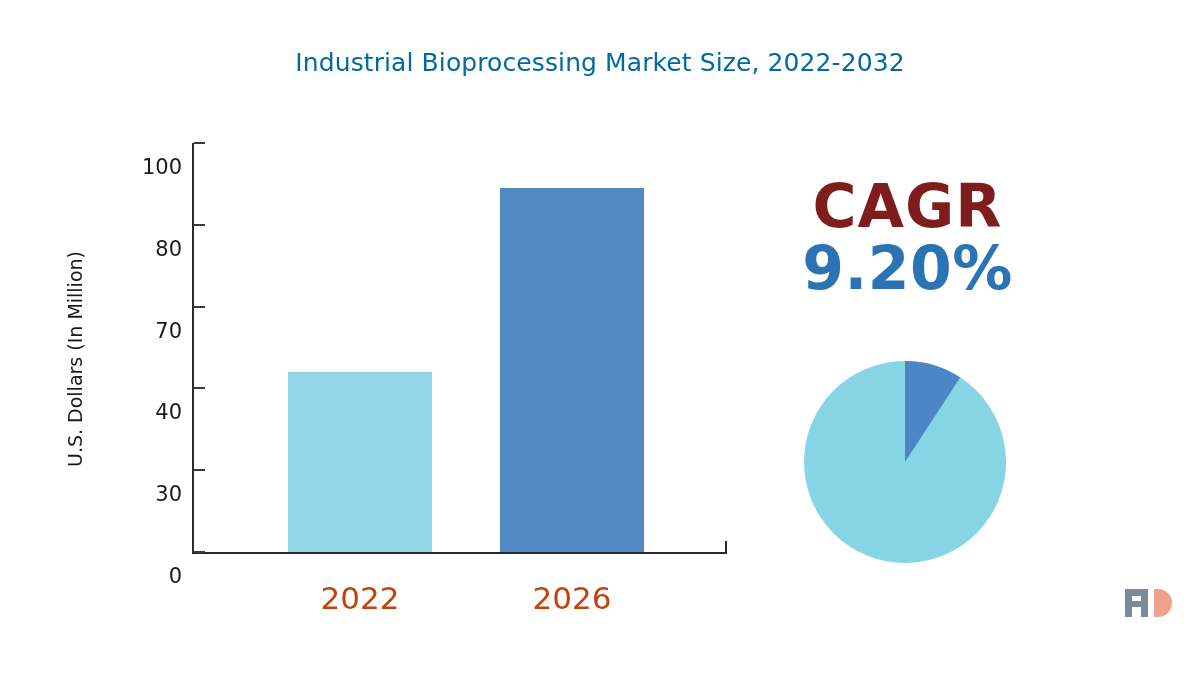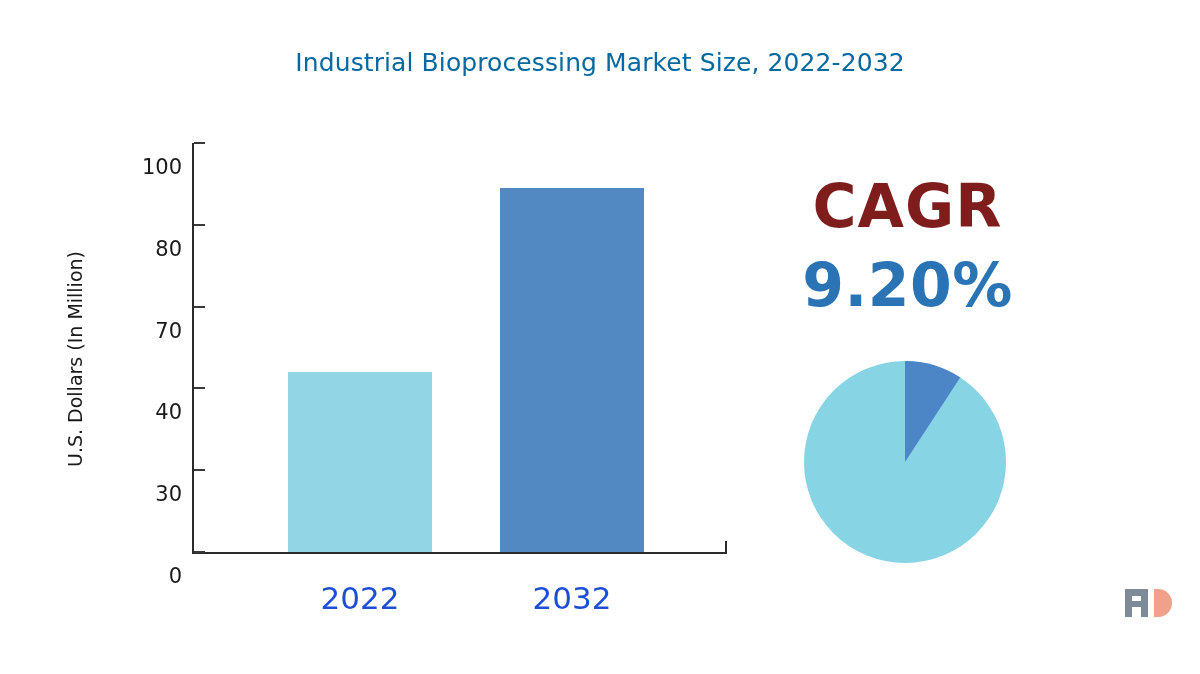--- a/index.html
+++ b/index.html
@@ -117,21 +117,21 @@
   .bar {
     position: absolute;
     bottom: auto;
   }
 
   .x-tick-label {
     position: absolute;
     top: 580px;
     text-align: center;
     font-size: 31px;
-    color: #1d4ed8;
+    color: #c2410c;
     font-family: "DejaVu Sans", "Liberation Sans", sans-serif;
   }
 
   
   #cagr-block {
     position: absolute;
     left: 780px;
     top: 176px;
     width: 255px;
     text-align: center;
@@ -143,21 +143,21 @@
     line-height: 1.02;
     letter-spacing: 1px;
     font-family: "DejaVu Sans", "Liberation Sans", sans-serif;
   }
 
   #cagr-value {
     font-size: 60px;
     font-weight: bold;
     line-height: 1.05;
     letter-spacing: 0.5px;
-    margin-top: 17px;
+    margin-top: 0;
     font-family: "DejaVu Sans", "Liberation Sans", sans-serif;
   }
 
   
   #pie-chart {
     position: absolute;
     left: 803px;
     top: 360px;
     width: 204px;
     height: 204px;
@@ -214,21 +214,21 @@
 
     <div id="y-axis-title">U.S. Dollars (In Million)</div>
 
     <div id="bars-host">
         <div class="bar" style="left: 288px; top: 372.04px; width: 144px; height: 179.96px; background: rgb(146, 213, 229);"></div>
         <div class="bar" style="left: 500px; top: 187.99px; width: 144px; height: 364.01px; background: rgb(82, 137, 195);"></div>
       </div>
 
     <div id="x-labels-host">
         <div class="x-tick-label" style="left: 288px; width: 144px;">2022</div>
-        <div class="x-tick-label" style="left: 500px; width: 144px;">2032</div>
+        <div class="x-tick-label" style="left: 500px; width: 144px;">2026</div>
       </div>
   </div>
 
   <div id="cagr-block">
     <div id="cagr-label" style="color: #7f1d1d;">CAGR</div>
     <div id="cagr-value" style="color: rgb(42, 116, 181);">9.20%</div>
   </div>
 
   <svg id="pie-chart" viewBox="0 0 204 204">
     <circle id="pie-base" cx="102" cy="102" r="101" fill="#86d4e4"></circle>

